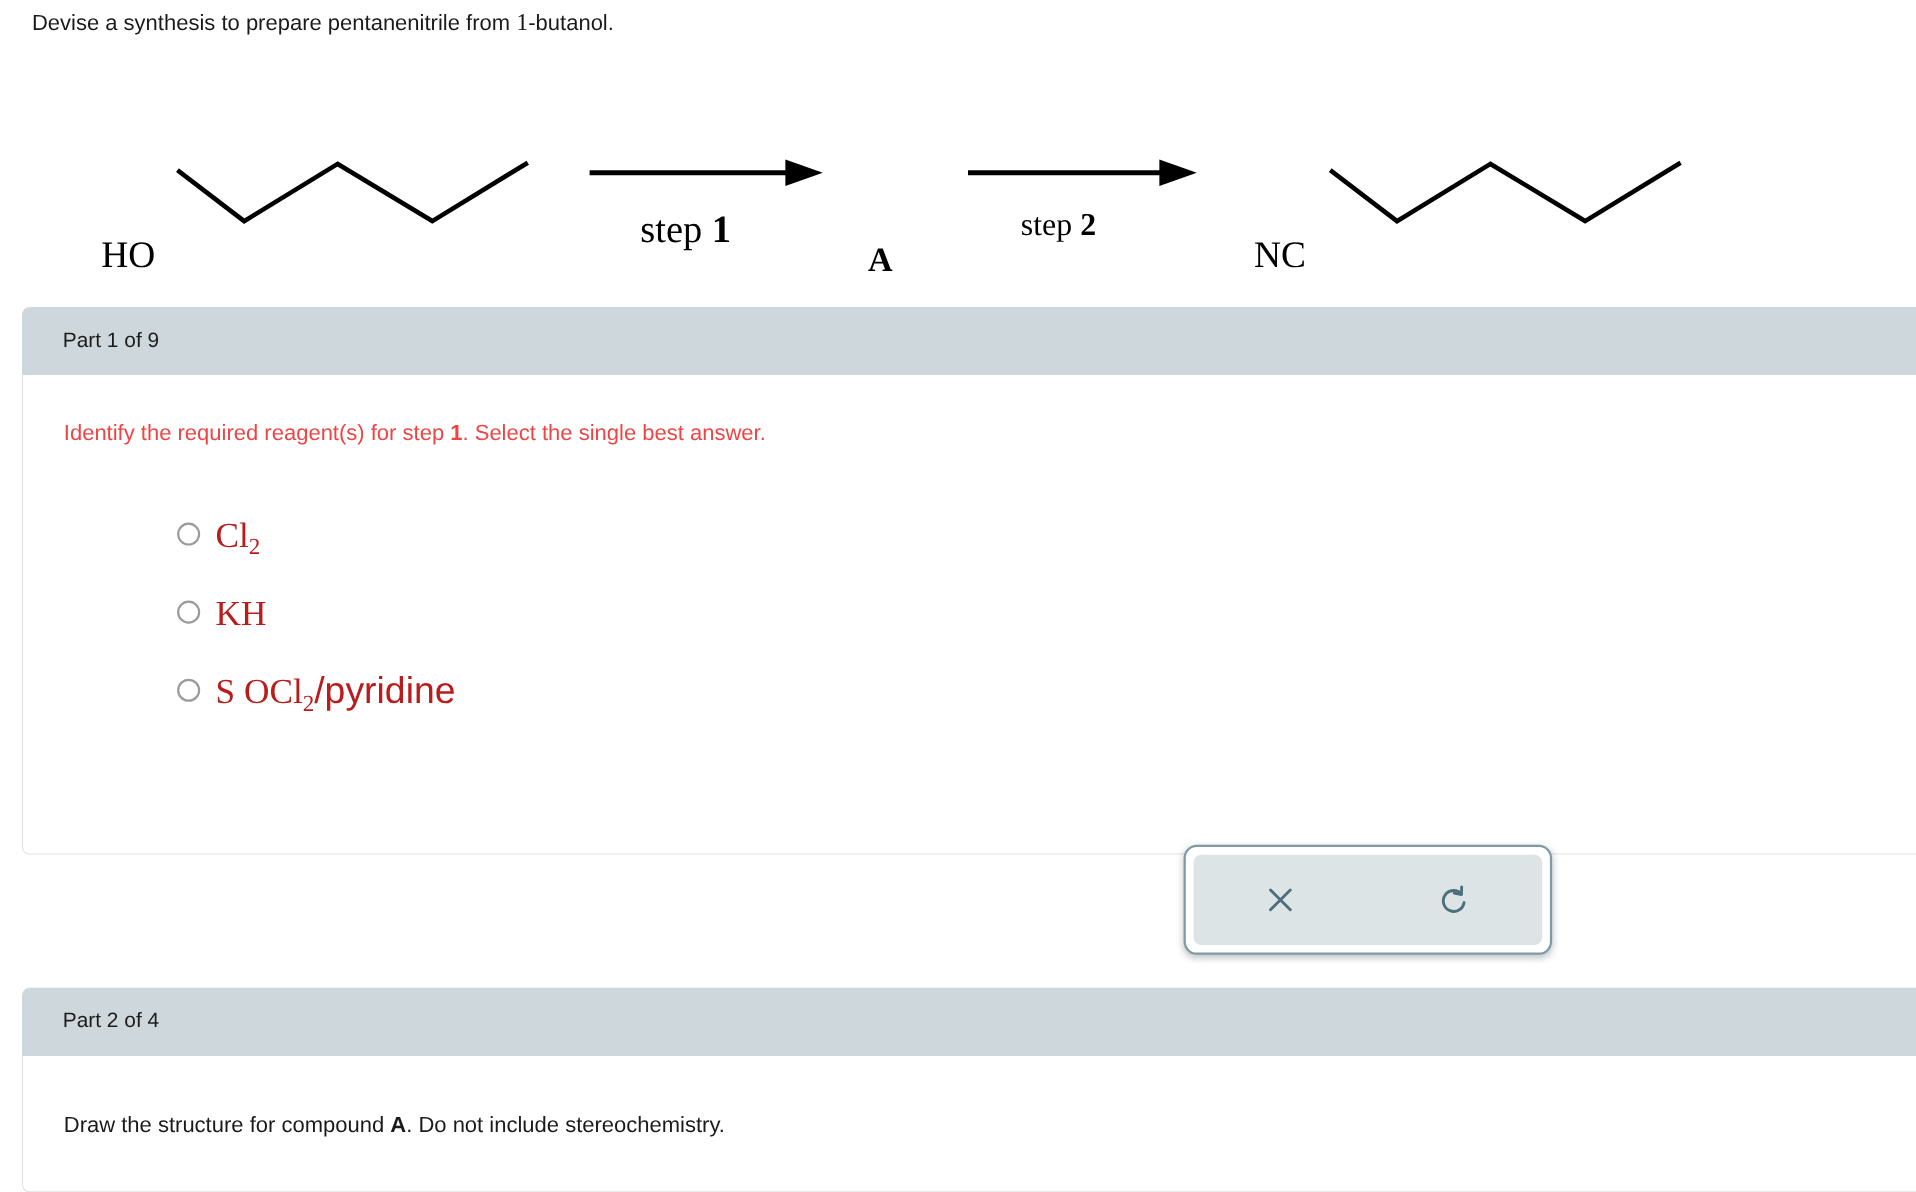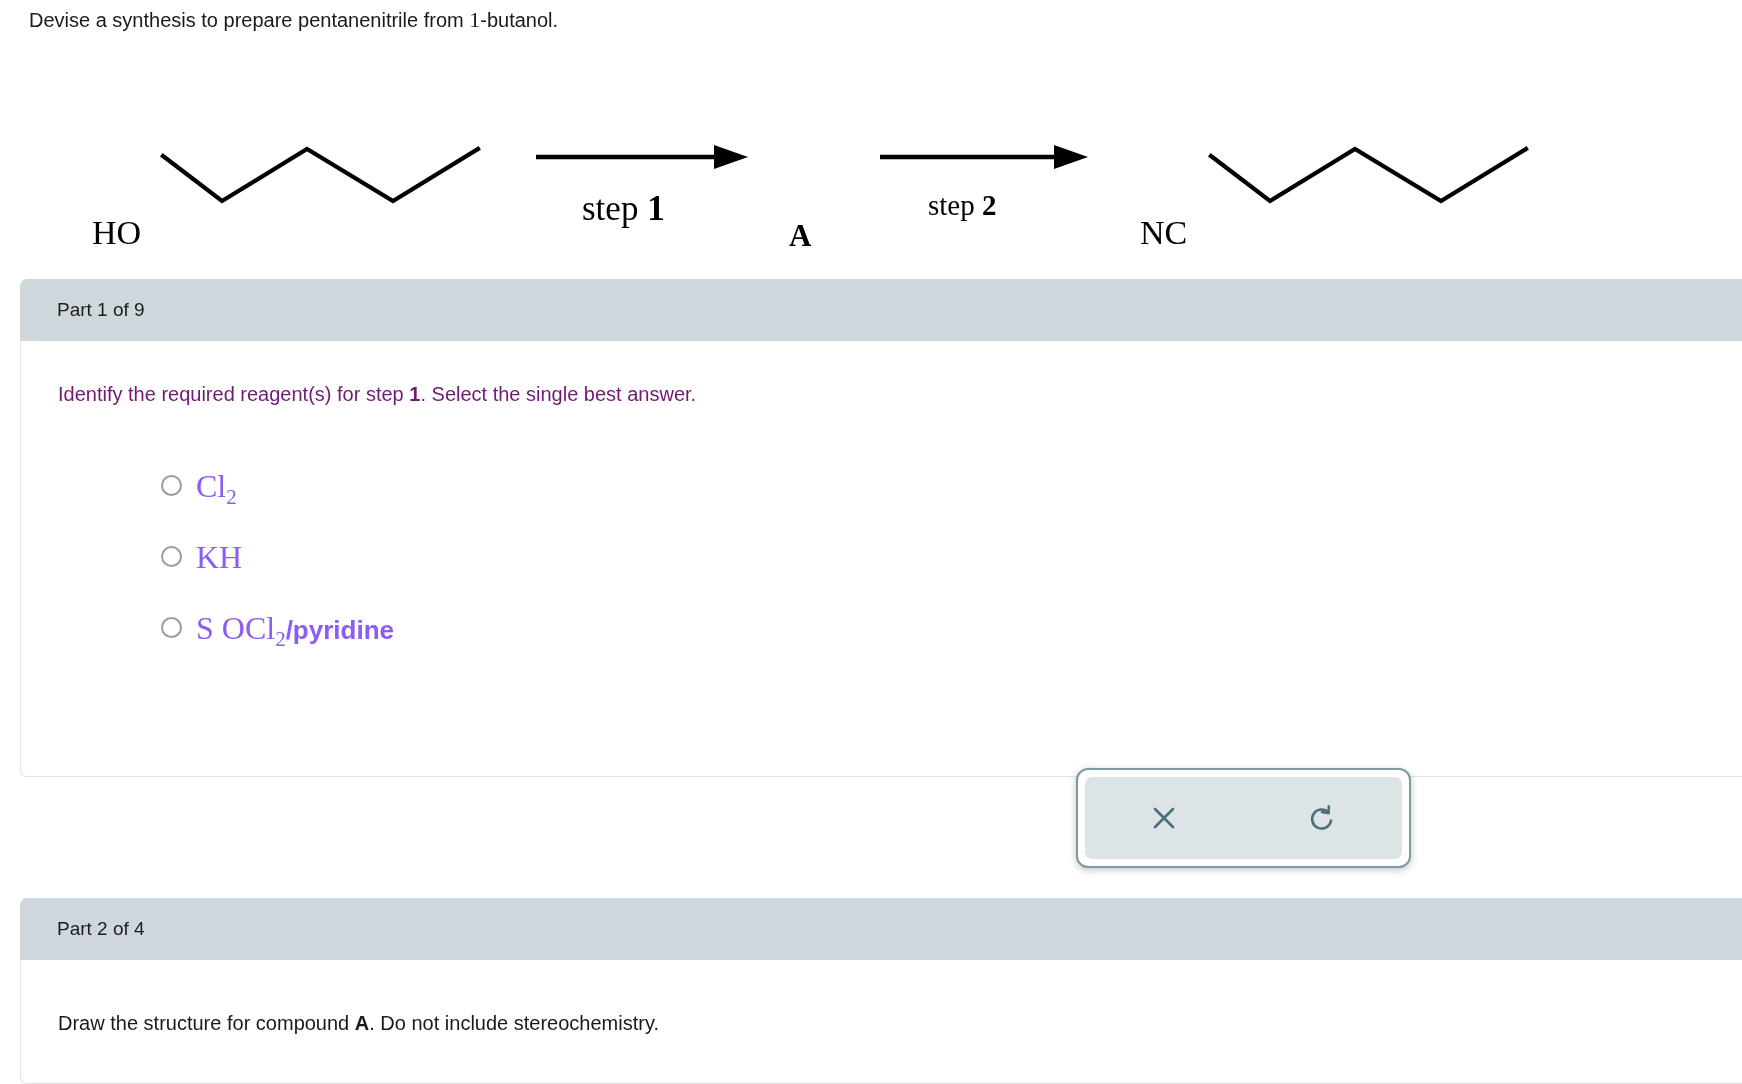--- a/index.html
+++ b/index.html
@@ -60,48 +60,47 @@
     border:1px solid #dfe3e5;
     border-top:none;
     border-radius:0 0 7px 7px;
   }
 
   
   #part1 { top:279px; }
   #part1 .card-body { height:436px; position:relative; }
   .q-text {
     position:absolute; left:37px; top:42px;
-    font-size:20px; color:#701a75; white-space:nowrap;
+    font-size:20px; color:#ef4444; white-space:nowrap;
   }
   .q-text b { font-weight:bold; }
 
   .options { position:absolute; left:140px; top:122px; }
   .option {
     display:flex; align-items:center;
     height:45px; margin-bottom:26px;
     cursor:pointer;
   }
   .radio {
     width:21px; height:21px; border-radius:50%;
     border:2px solid #9b9b9b; background:#fff;
     flex:0 0 auto; margin-right:14px;
   }
   .opt-label {
     font-family:"Liberation Serif", serif;
     font-size:32px; line-height:1;
-    color:#8b5cf6; white-space:nowrap;
+    color:#b91c1c; white-space:nowrap;
   }
   .opt-label sub {
     font-size:21px; vertical-align:baseline;
     position:relative; top:7px;
   }
   .opt-label .sans {
     font-family:"Liberation Sans", sans-serif;
-    font-size:26px;
-    font-weight:bold;
+    font-size:34px;
   }
 
   
   .toolwrap {
     position:absolute; left:1055px; top:427px;
     width:335px; height:100px;
     background:#ffffff;
     border:2px solid #7f9aa3;
     border-radius:12px;
     box-shadow:0 2px 7px rgba(40,60,70,0.30);

